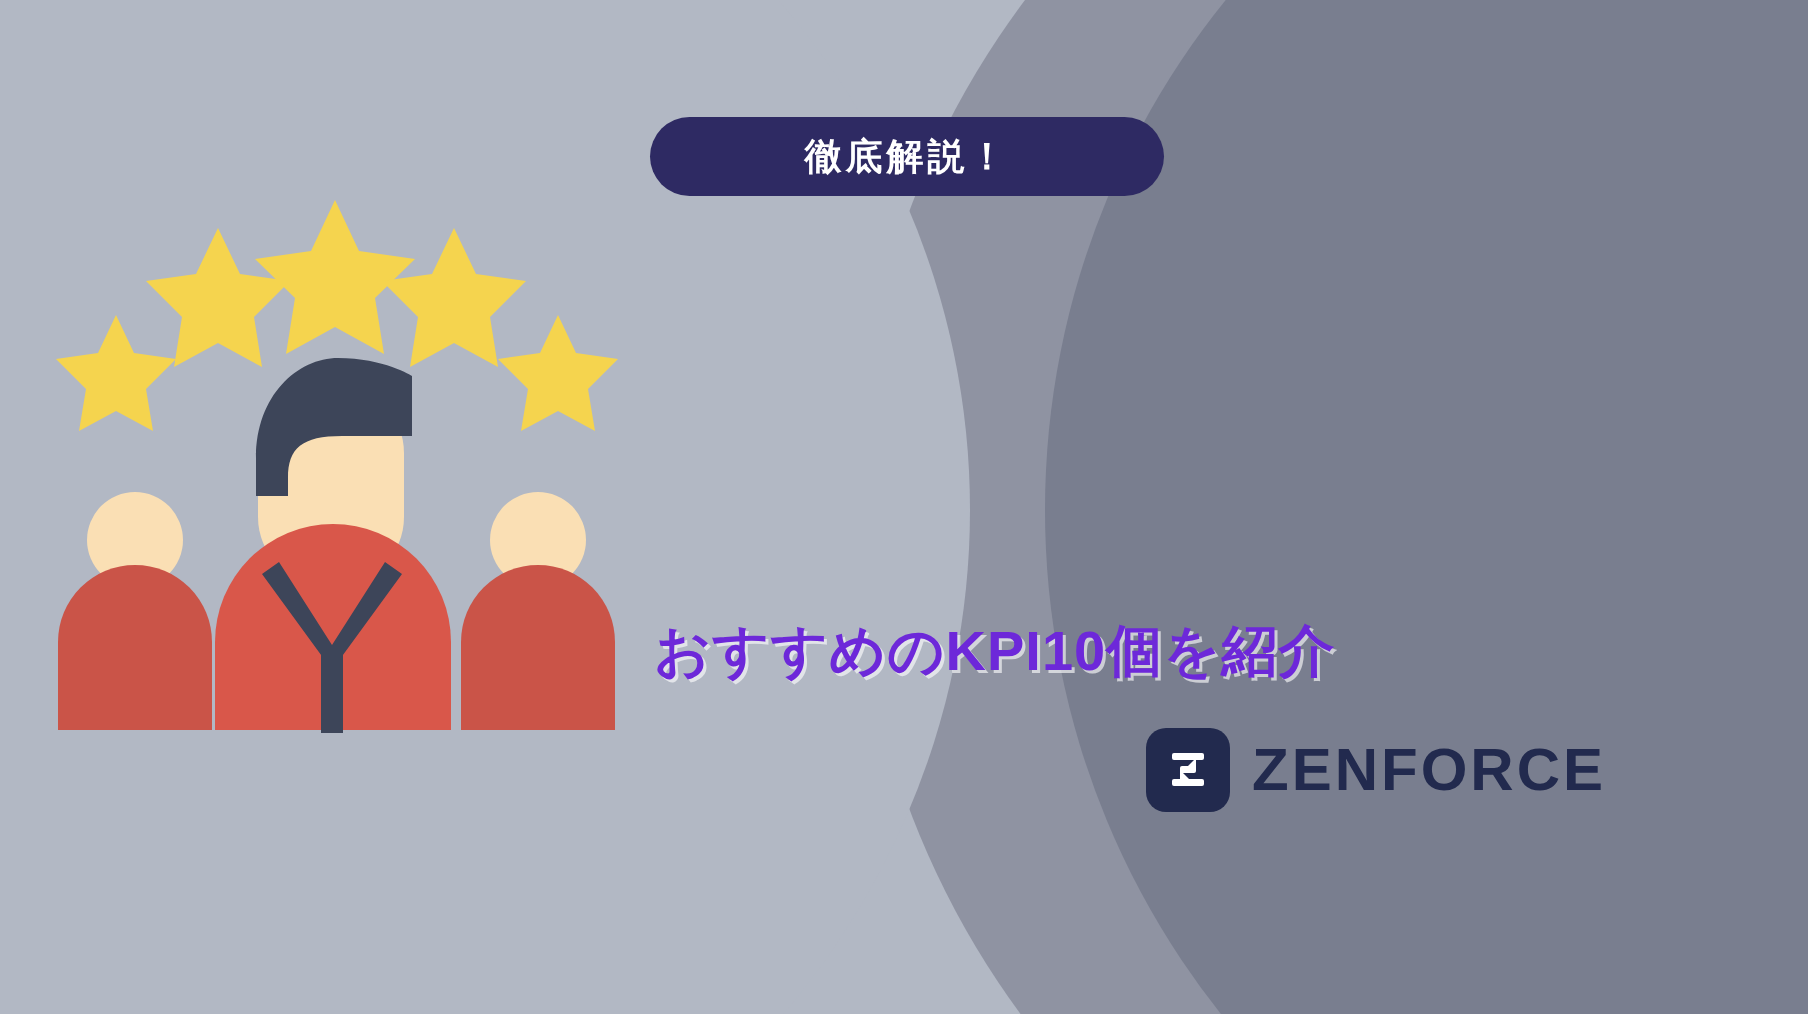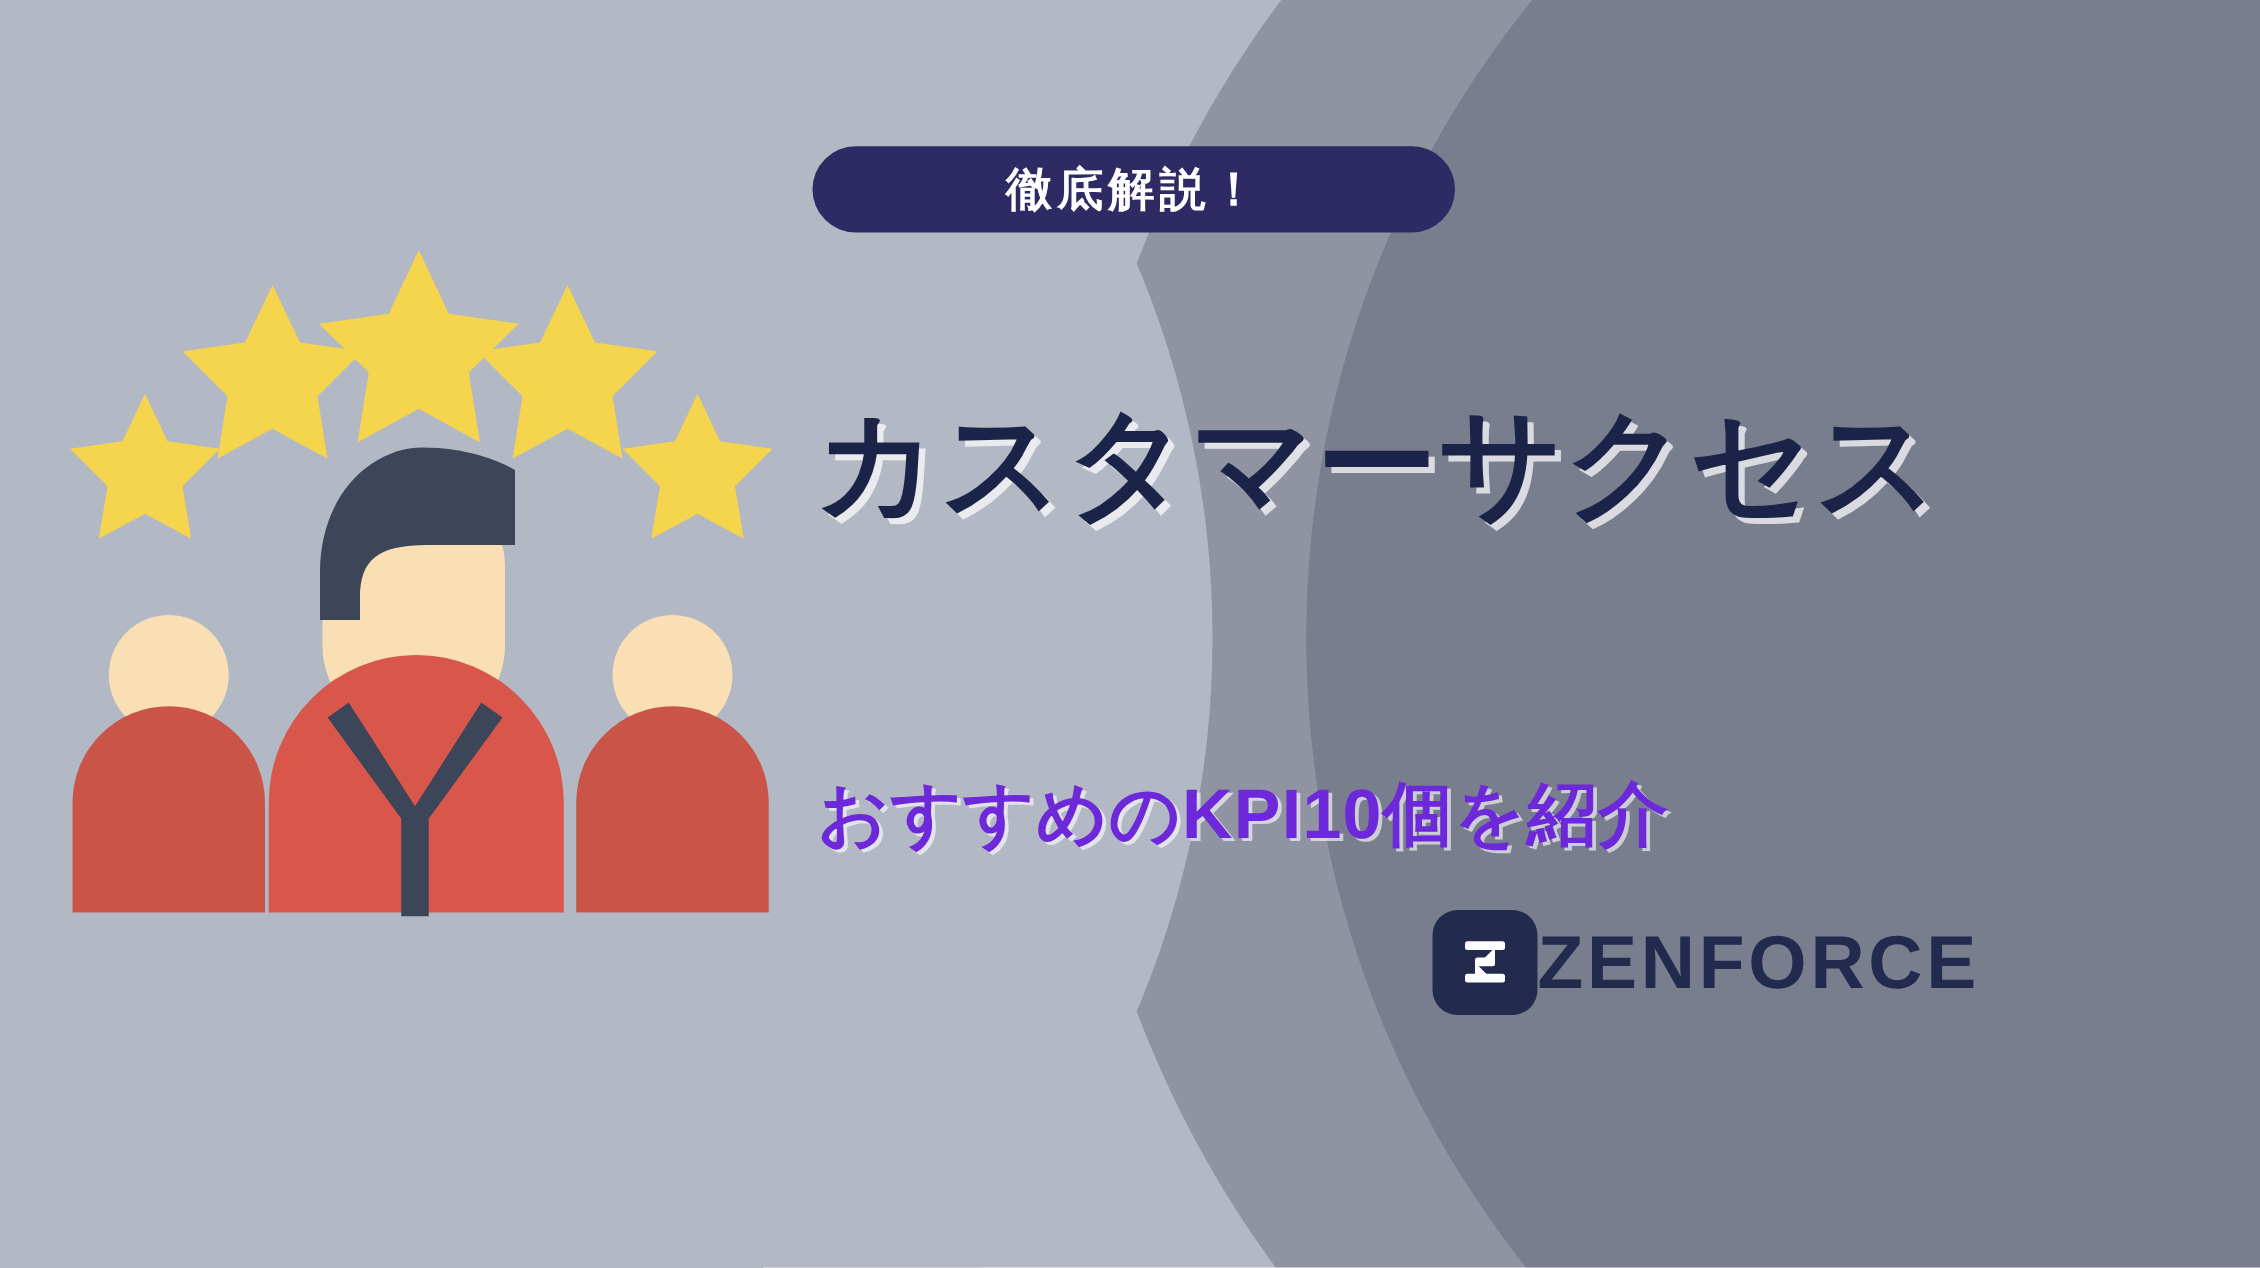--- a/index.html
+++ b/index.html
@@ -52,21 +52,21 @@
     border-radius: 50%;
     background: #b2b8c4;
   }
 
   
   #badge {
     position: absolute;
     left: 650px;
     top: 117px;
     width: 514px;
-    height: 69px;
+    height: 79px;
     border-radius: 40px;
     background: #2e2a63;
     display: flex;
     align-items: center;
     justify-content: center;
   }
   #badge-label {
     color: #ffffff;
     font-size: 37px;
     font-weight: 700;
@@ -106,20 +106,21 @@
     text-shadow: 3px 3px 0 rgba(255,255,255,0.62);
   }
 
   
   #logo {
     position: absolute;
     left: 1146px;
     top: 728px;
     display: flex;
     align-items: center;
+    gap: 22px;
   }
   #logo-mark {
     width: 84px;
     height: 84px;
     border-radius: 20px;
     background: #222a4e;
     display: flex;
     align-items: center;
     justify-content: center;
   }
@@ -190,21 +191,20 @@
         <rect x="271" y="465" width="22" height="78" fill="#3d4559"></rect>
       </g>
     </svg>
   </div>
 
   <div id="badge">
     <span id="badge-label">徹底解説！</span>
   </div>
 
   <div id="headline">
-    <div class="headline-line">カスタマーサクセス</div>
   </div>
 
   <div id="subtitle">おすすめのKPI10個を紹介</div>
 
   <div id="logo">
     <div id="logo-mark">
       <svg width="50" height="50" viewBox="0 0 50 50" xmlns="http://www.w3.org/2000/svg">
         <g fill="#ffffff">
           <rect x="9" y="8" width="32" height="7" rx="2"></rect>
           <rect x="17" y="21" width="16" height="7" rx="2"></rect>

